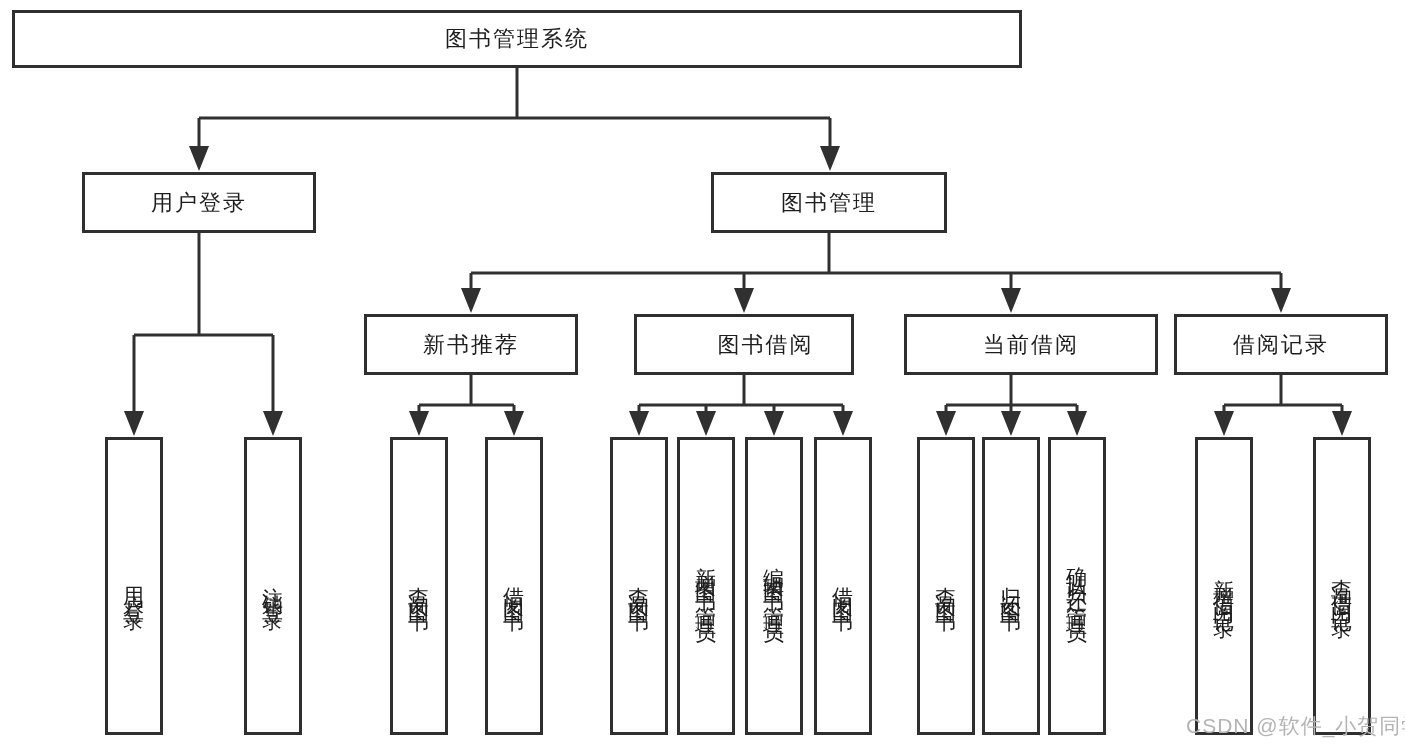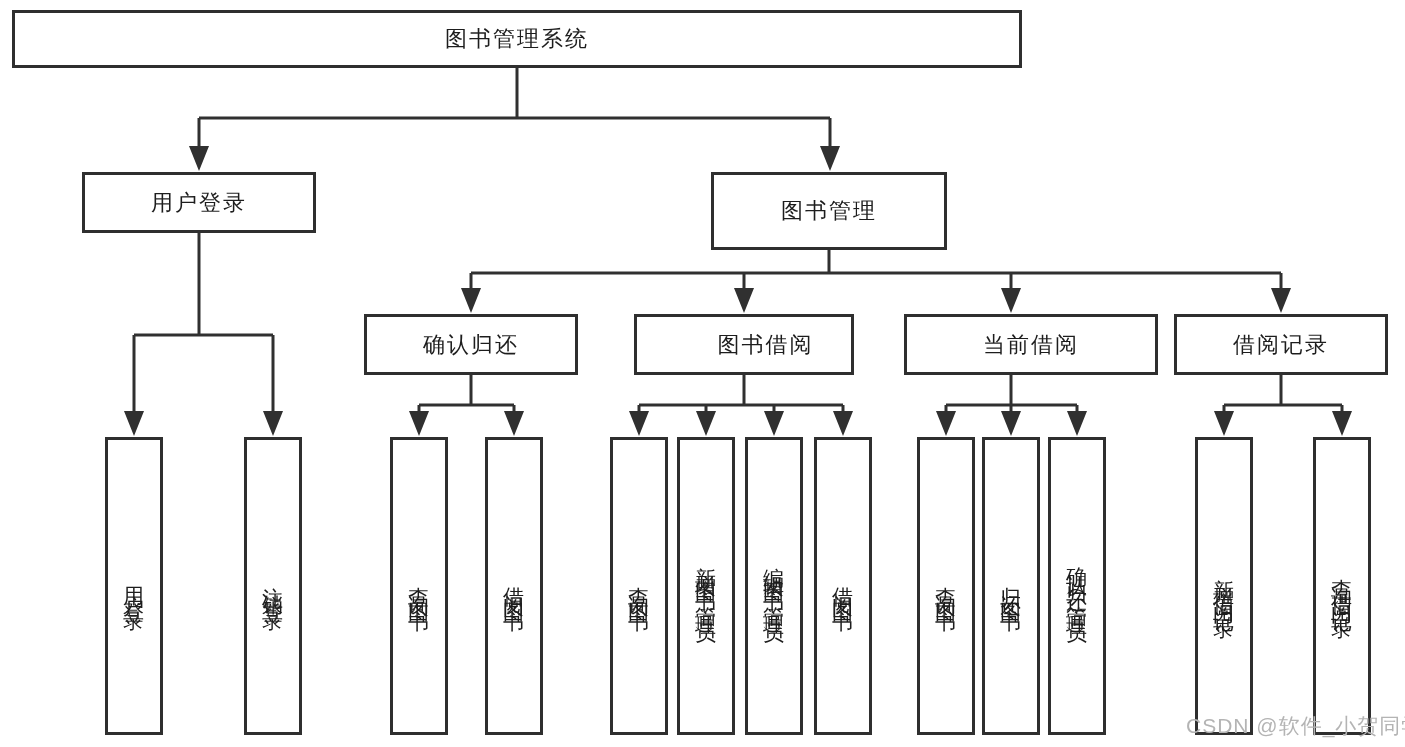--- a/index.html
+++ b/index.html
@@ -83,26 +83,26 @@
     <polygon points="1332,411 1352,411 1342,436"></polygon>
   </svg>
 
   <div class="hbox" style="left:12px;top:10px;width:1010px;height:58px;">
     <span>图书管理系统</span>
   </div>
 
   <div class="hbox" style="left:82px;top:172px;width:234px;height:61px;">
     <span>用户登录</span>
   </div>
-  <div class="hbox" style="left:711px;top:172px;width:236px;height:78px;">
+  <div class="hbox" style="left:711px;top:172px;width:236px;height:61px;">
     <span>图书管理</span>
   </div>
 
   <div class="hbox" style="left:364px;top:314px;width:214px;height:61px;">
-    <span>确认归还</span>
+    <span>新书推荐</span>
   </div>
   <div class="hbox" style="left:634px;top:314px;width:220px;height:61px;padding-left:43px;">
     <span>图书借阅</span>
   </div>
   <div class="hbox" style="left:904px;top:314px;width:254px;height:61px;">
     <span>当前借阅</span>
   </div>
   <div class="hbox" style="left:1174px;top:314px;width:214px;height:61px;">
     <span>借阅记录</span>
   </div>

